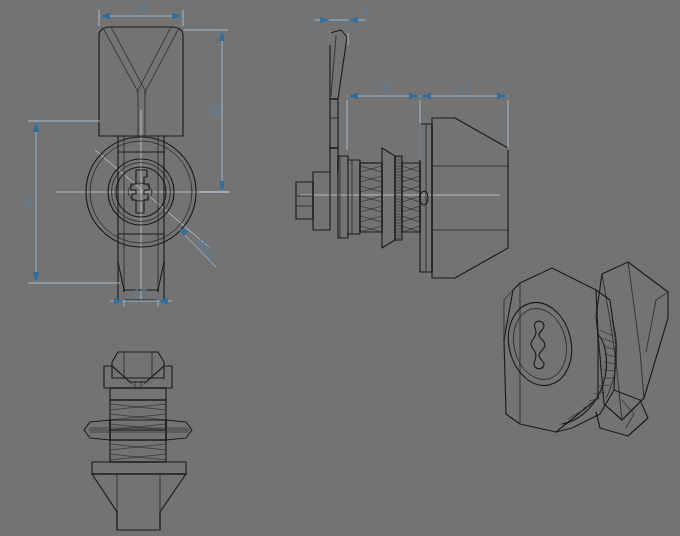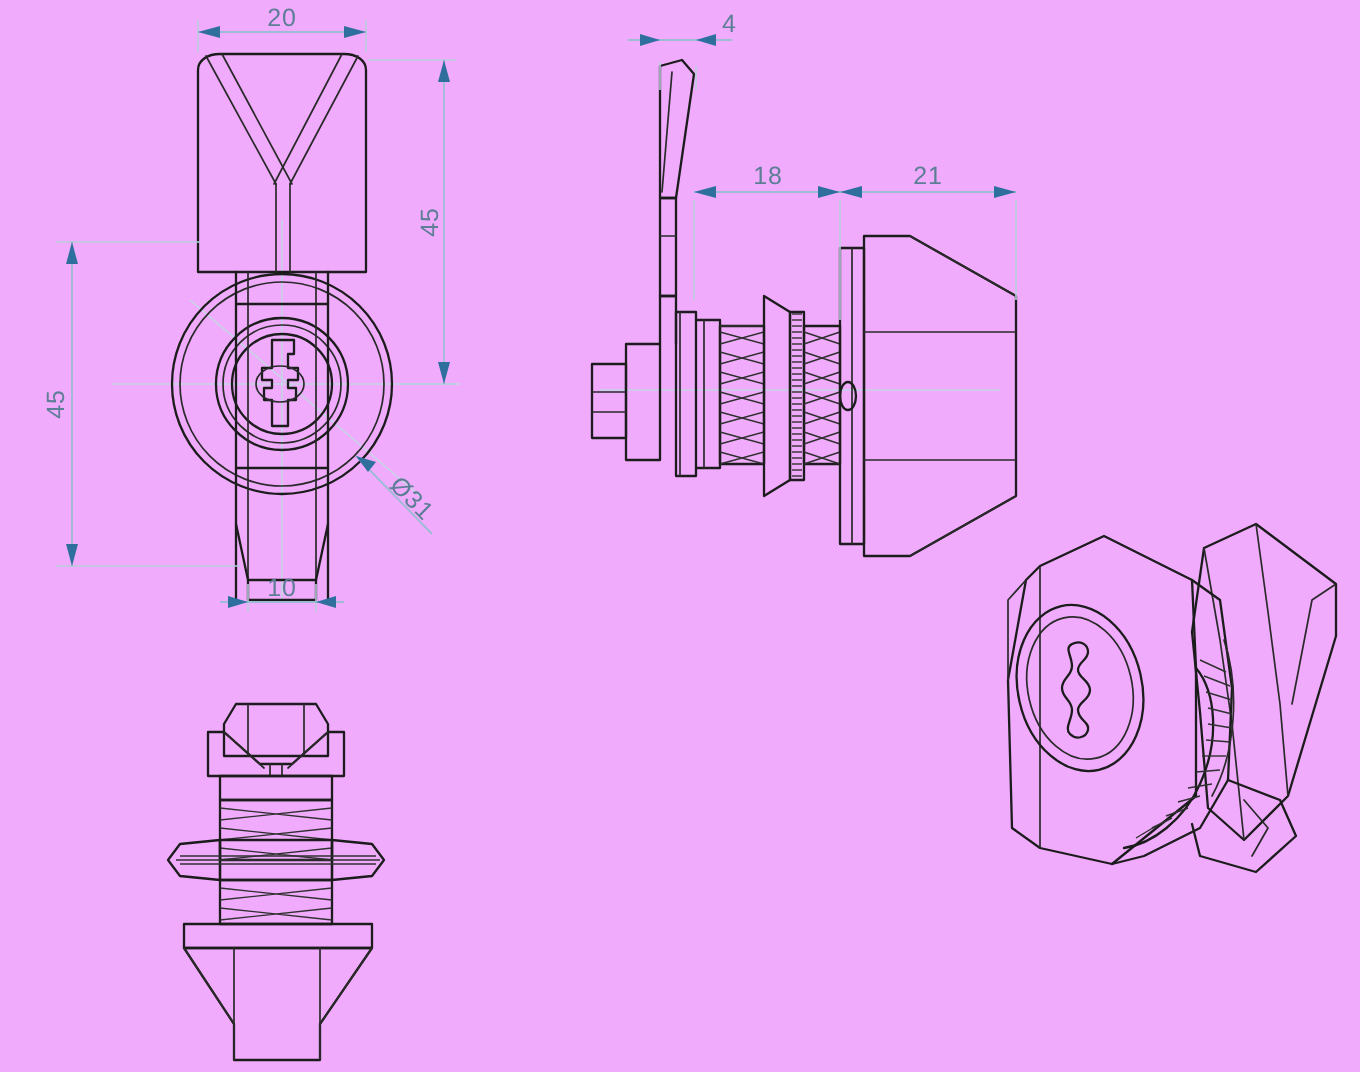--- a/index.html
+++ b/index.html
@@ -4,21 +4,21 @@
 <style>
   html, body {
     margin: 0;
     padding: 0;
     background: #ffffff;
   }
   #sheet {
     position: relative;
     width: 680px;
     height: 536px;
-    background: #f0abfc;
+    background: #737373;
     overflow: hidden;
     font-family: "Liberation Sans", sans-serif;
   }
   #sheet svg {
     position: absolute;
     top: 0;
     left: 0;
     width: 680px;
     height: 536px;
   }

